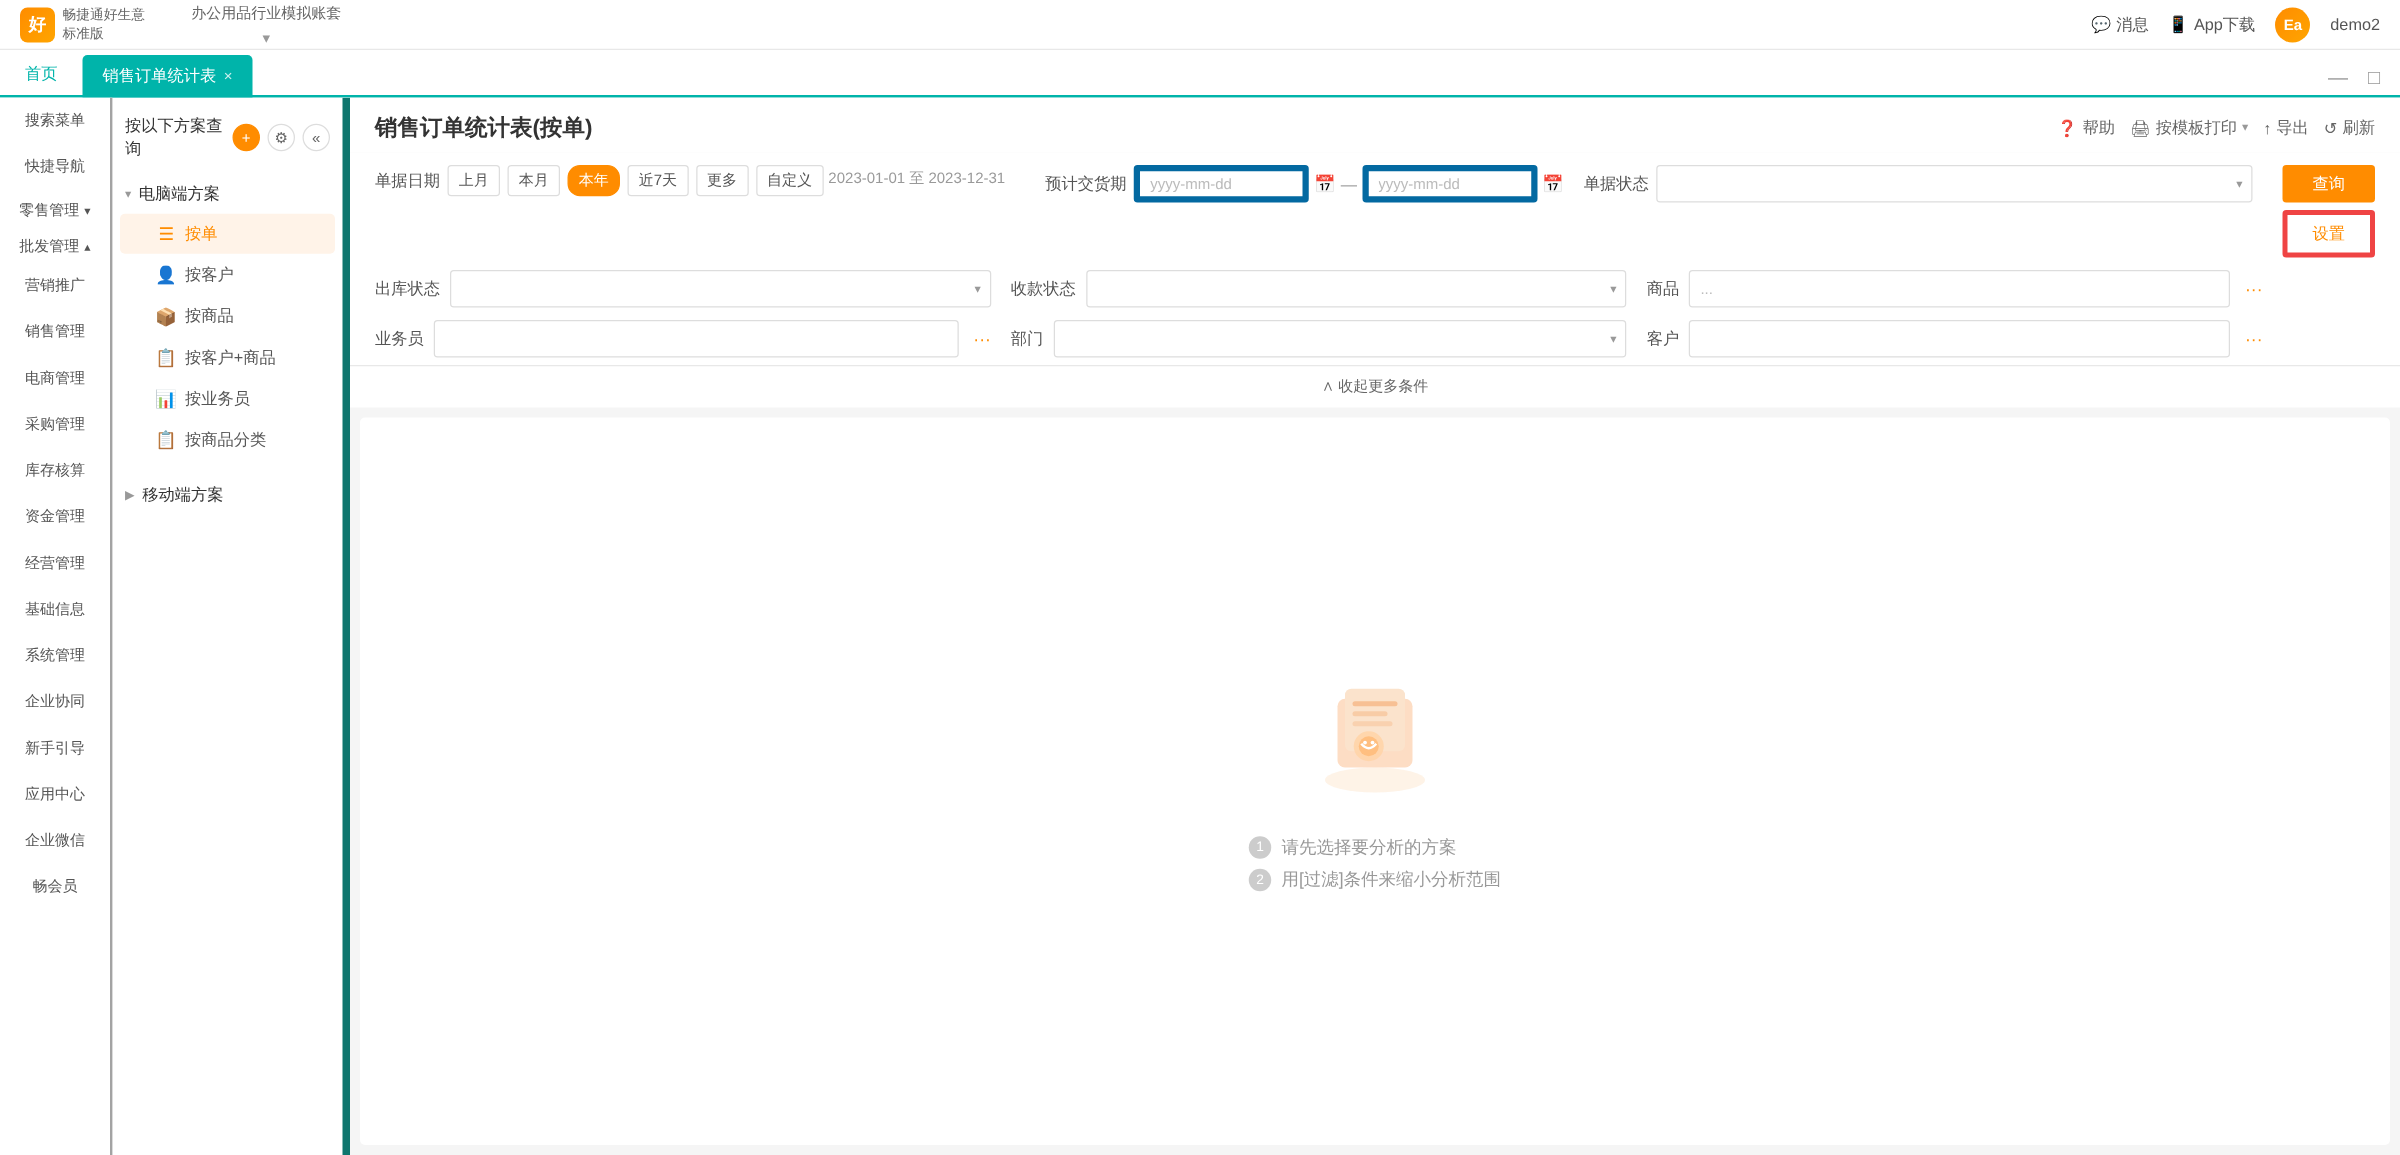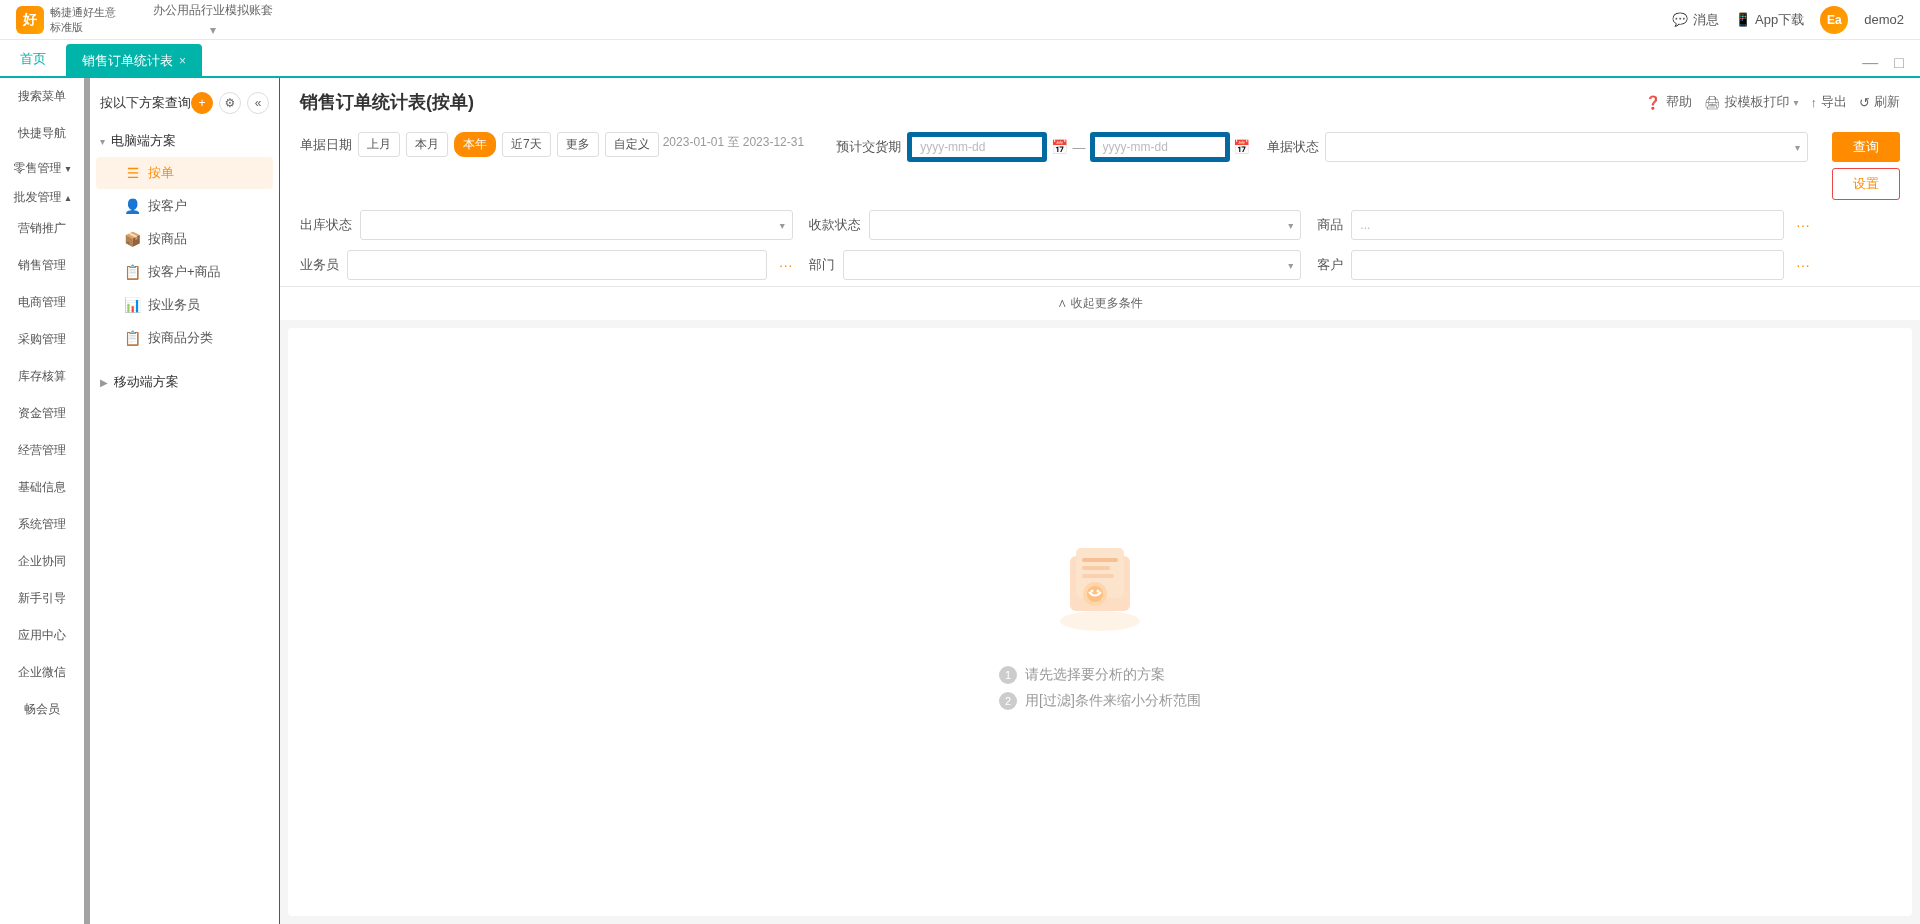--- a/index.html
+++ b/index.html
@@ -23,30 +23,30 @@
     .tab-item { padding: 8px 16px; background: #00b4aa; color: #fff; font-size: 13px; cursor: pointer; display: flex; align-items: center; gap: 6px; border-radius: 4px 4px 0 0; margin-bottom: -2px; }
     .tab-close { font-size: 12px; color: rgba(255,255,255,0.8); cursor: pointer; }
     .tab-bar-fill { flex: 1; }
     .tab-bar-actions { display: flex; align-items: center; padding: 0 12px; gap: 8px; }
     .tab-action-btn { font-size: 16px; color: #999; cursor: pointer; padding: 4px; }
 
     
     .main-layout { display: flex; flex: 1; overflow: hidden; }
 
     
-    .sidebar { width: 90px; background: #fff; border-right: 6px solid #a3a3a3; display: flex; flex-direction: column; flex-shrink: 0; overflow-y: auto; }
+    .sidebar { width: 90px; background: #fff; border-right: 2px solid #a3a3a3; display: flex; flex-direction: column; flex-shrink: 0; overflow-y: auto; }
     .sidebar-section { padding: 8px 8px 4px; text-align: center; cursor: pointer; font-size: 12px; color: #555; display: flex; align-items: center; justify-content: center; gap: 4px; }
     .sidebar-section.has-arrow::after { content: '▾'; font-size: 10px; }
     .sidebar-section.has-arrow-up::after { content: '▴'; font-size: 10px; }
 
     
     .content-area { flex: 1; display: flex; overflow: hidden; }
 
     
-    .scheme-panel { width: 190px; background: #fff; border-right: 1px solid #0f766e; flex-shrink: 0; padding: 8px 0; overflow-y: auto; }
+    .scheme-panel { width: 190px; background: #fff; border-right: 6px solid #0f766e; flex-shrink: 0; padding: 8px 0; overflow-y: auto; }
     .scheme-panel-header { display: flex; align-items: center; justify-content: space-between; padding: 6px 10px 8px; }
     .scheme-panel-title { font-size: 13px; color: #333; font-weight: 500; }
     .scheme-panel-actions { display: flex; align-items: center; gap: 6px; }
     .scheme-action-btn { width: 22px; height: 22px; border-radius: 50%; border: 1px solid #ddd; background: #fff; cursor: pointer; display: flex; align-items: center; justify-content: center; font-size: 12px; color: #666; }
     .scheme-action-btn.orange { background: #ff8c00; border-color: #ff8c00; color: #fff; }
     .scheme-section { padding: 4px 0; }
     .scheme-category { display: flex; align-items: center; padding: 6px 10px; cursor: pointer; font-size: 13px; color: #333; }
     .scheme-category .arrow { margin-right: 6px; color: #999; font-size: 10px; }
     .scheme-item { display: flex; align-items: center; padding: 7px 10px 7px 28px; cursor: pointer; font-size: 13px; color: #555; border-radius: 4px; margin: 1px 6px; }
     .scheme-item.active { background: #fff3e8; color: #ff8c00; }
@@ -76,21 +76,21 @@
     .filter-cell { display: flex; align-items: center; gap: 8px; }
     .filter-cell .filter-select { flex: 1; }
     .filter-cell .filter-input { flex: 1; }
 
     
     .collapse-bar { text-align: center; padding: 8px; background: #fff; cursor: pointer; color: #666; font-size: 12px; border-top: 1px solid #e8e8e8; flex-shrink: 0; }
 
     
     .query-buttons { display: flex; flex-direction: column; gap: 6px; padding-left: 8px; }
     .btn-query { padding: 6px 20px; background: #ff8c00; color: #fff; border: none; border-radius: 3px; cursor: pointer; font-size: 13px; }
-    .btn-set { padding: 6px 20px; background: #fff; color: #ff8c00; border: 1px solid #ef4444; border-radius: 3px; cursor: pointer; font-size: 13px; }
+    .btn-set { padding: 6px 20px; background: #fff; color: #ff8c00; border: 4px solid #ef4444; border-radius: 3px; cursor: pointer; font-size: 13px; }
 
     
     .empty-state { flex: 1; display: flex; flex-direction: column; align-items: center; justify-content: center; background: #fff; margin: 8px; border-radius: 4px; }
     .empty-hint { color: #999; font-size: 14px; }
     .empty-hint-item { display: flex; align-items: flex-start; gap: 8px; margin-bottom: 8px; }
     .hint-num { width: 18px; height: 18px; background: #ccc; border-radius: 50%; color: #fff; font-size: 11px; display: flex; align-items: center; justify-content: center; flex-shrink: 0; }
     .sidebar-nav-item { padding: 10px 8px; text-align: center; font-size: 12px; color: #555; cursor: pointer; }
 
     .filter-section { background: #fff; padding: 10px 20px 6px; flex-shrink: 0; }
   </style>

